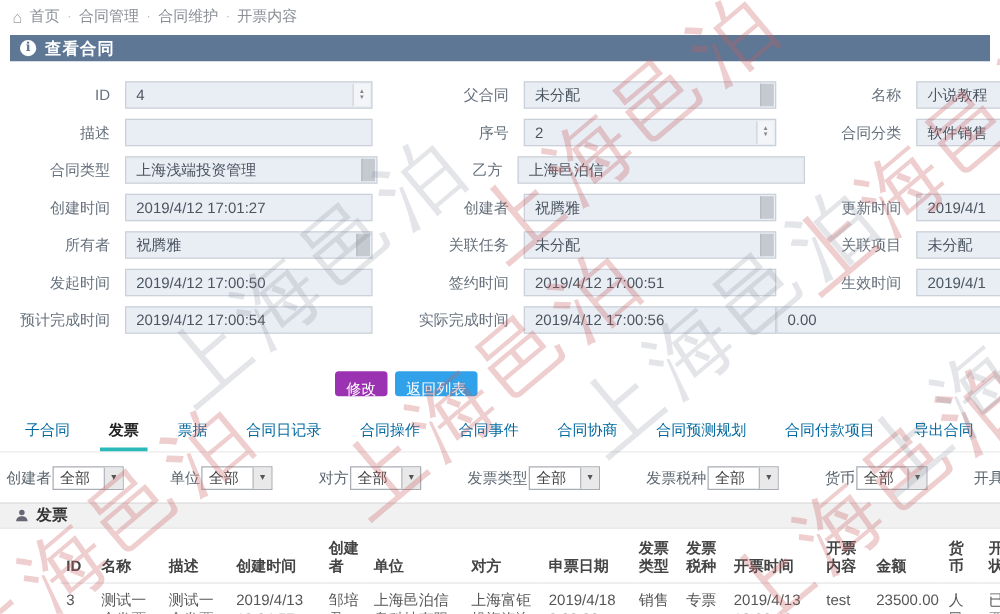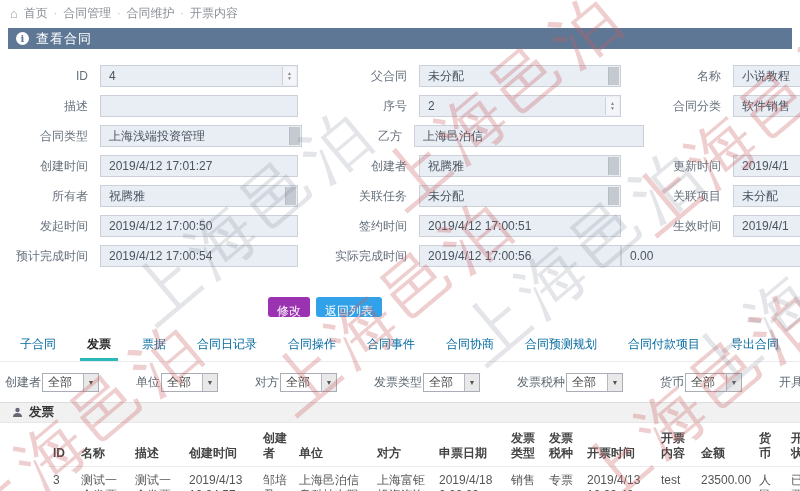--- a/index.html
+++ b/index.html
@@ -12,21 +12,21 @@
   .breadcrumb .crumb { margin:0 4px; color:#8a8f96; cursor:pointer; }
   .breadcrumb .sep { color:#b5b9bf; margin:0 2px; font-size:10px; }
   .home-ic { color:#9aa0a7; font-size:13px; margin-right:2px; }
 
   
   .titlebar { margin:2px 8px 0 8px; height:21px; background:#5d7795; display:flex;
     align-items:center; padding-left:8px; color:#fff; font-size:13px; }
   .info-ic { width:13px; height:13px; border-radius:50%; background:#fff; color:#5d7795;
     font-size:10px; font-weight:bold; display:flex; align-items:center; justify-content:center;
     margin-right:7px; font-family:"DejaVu Serif",serif; }
-  .title-text { font-weight:normal; letter-spacing:1px; }
+  .title-text { font-weight:bold; letter-spacing:1px; }
 
   
   .form { padding:16px 0 0 0; margin-left:8px; }
   .frow { display:flex; margin-bottom:8px; height:22px; }
   .flabel { line-height:22px; color:#66707c; text-align:right; padding-right:12px; flex-shrink:0; }
   .l1 { width:92px; } .l2 { width:121px; } .l3 { width:112px; }
   .fbox { height:22px; background:#e9edf4; border:1px solid #ccd1d9; line-height:20px;
     padding:0 8px; color:#4a5560; position:relative; flex-shrink:0; overflow:hidden; white-space:nowrap; }
   .b1 { width:198px; } .b2 { width:202px; } .b3 { width:230px; }
   .sel .strip { position:absolute; right:1px; top:1px; bottom:1px; width:11px;

